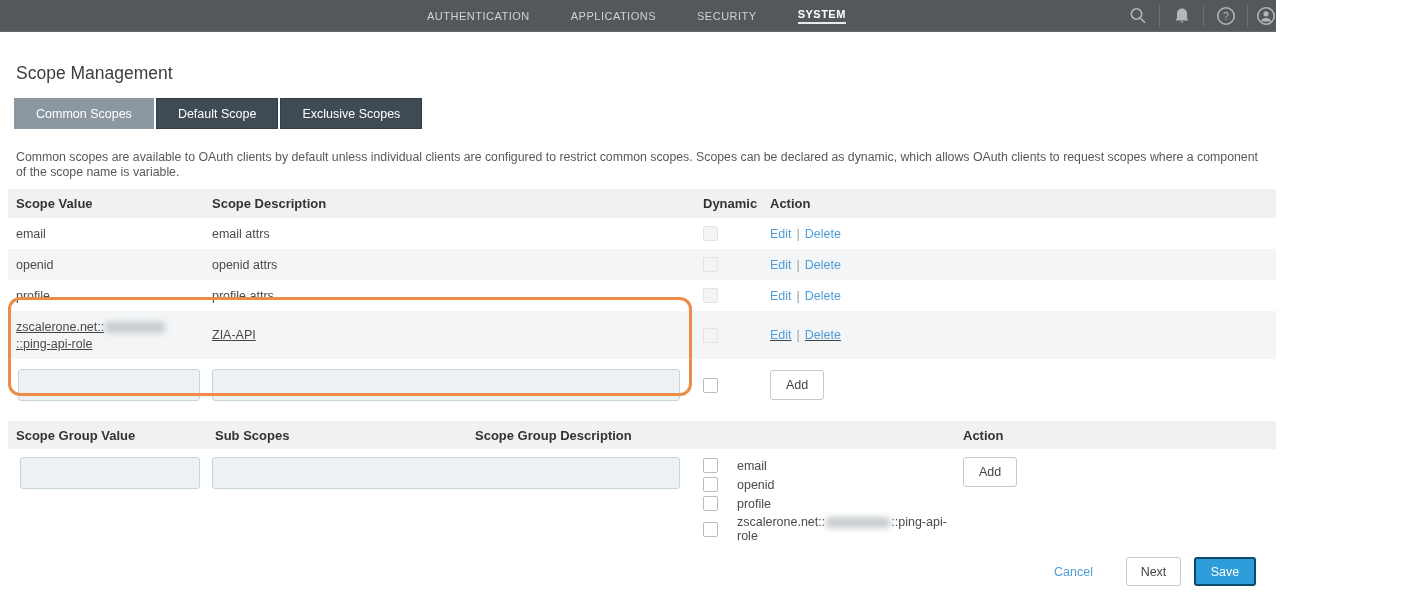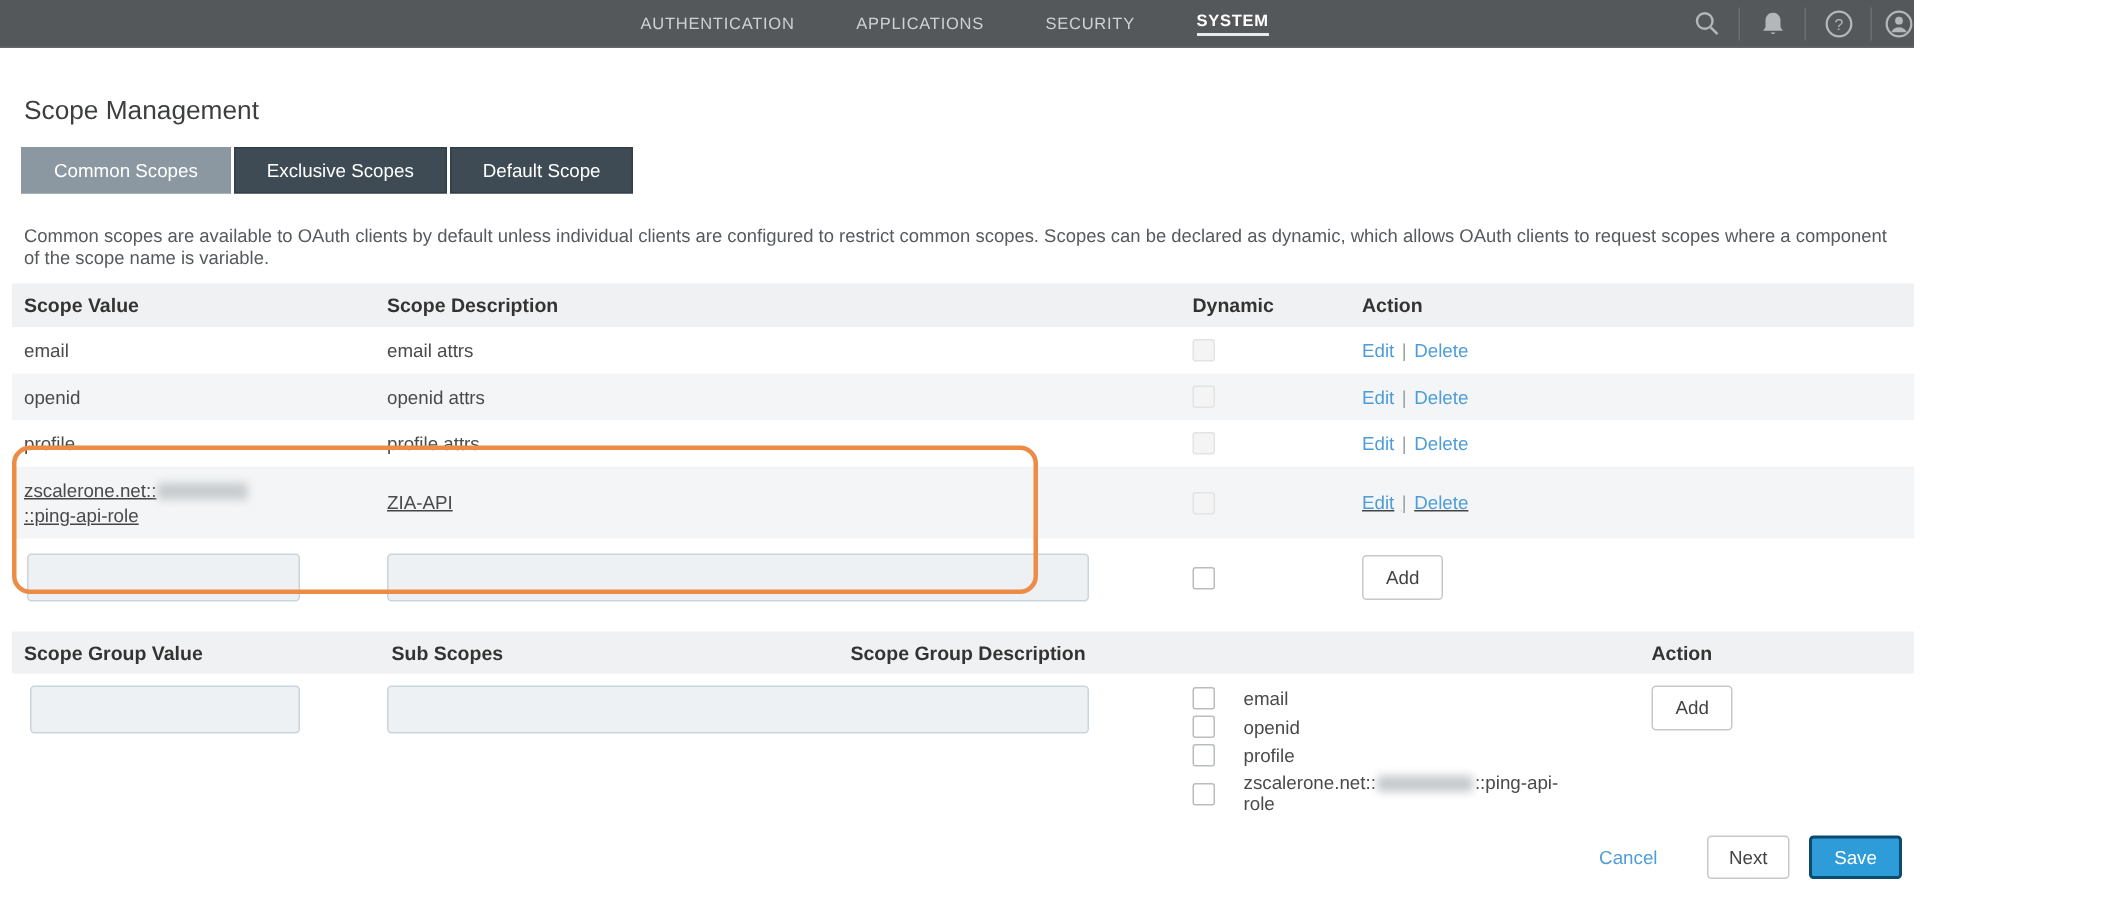--- a/index.html
+++ b/index.html
@@ -45,21 +45,21 @@
     font-size:12.5px; color:#ffffff; cursor:pointer; margin-right:2px;
     background:#3f4b54; border:1px solid #333e46;
   }
   .tab.active { background:#8c98a1; border-color:#8c98a1; }
   .page-desc {
     margin:21px 16px 0 16px; font-size:12.3px; color:#565a5d; line-height:15px;
   }
 
   
   .tbl { margin-left:8px; margin-top:9px; }
-  .trow { display:flex; align-items:stretch;gap:46px; }
+  .trow { display:flex; align-items:stretch; }
   .thead { background:#f0f1f2; height:29px; }
   .th { font-weight:bold; font-size:13px; color:#333; display:flex; align-items:center; }
   .c1 { width:204px; padding-left:8px; }
   .c2 { width:488px; }
   .c3 { width:70px; }
   .c4 { flex:1; }
   .td { font-size:12.5px; color:#4a4a4a; display:flex; align-items:center; }
   .data-row { min-height:31px; }
   .data-row.alt { background:#f3f5f6; }
   .data-row.tall { min-height:48px;text-decoration:underline; }
@@ -106,21 +106,21 @@
   .g3 { width:263px; padding-left:3px; }
   .g4 { flex:1; }
   .group-form { padding:8px 0 0 0; align-items:flex-start; }
   .subscopes { display:flex; flex-direction:column; gap:4px; padding-top:1px; }
   .subscope { display:flex; align-items:center; }
   .subscope .chk { flex:0 0 auto; }
   .subscope-label { font-size:12.5px; color:#4a4a4a; margin-left:19px; }
 
   
   .footer {
-    position:absolute; top:557px; right:8px; display:flex; align-items:center; gap:13px;justify-content:space-between;
+    position:absolute; top:557px; right:20px; display:flex; align-items:center; gap:13px;justify-content:space-between;
   }
   .btn-next { width:55px; height:29px; padding:1px; }
   .btn-save {
     width:62px; height:29px; background:#2d9cd8; border:2px solid #0c4a6e;
     border-radius:3px; color:#ffffff; font-size:12.5px; cursor:pointer;
     font-family:"Liberation Sans", sans-serif;
   }
 </style>
 </head>
 <body>
@@ -164,22 +164,22 @@
         </svg>
       </div>
     </div>
   </div>
 
   <div class="content">
     <h1 class="page-title">Scope Management</h1>
 
     <div class="tabs">
       <div class="tab active">Common Scopes</div>
+      <div class="tab">Default Scope</div>
       <div class="tab">Exclusive Scopes</div>
-      <div class="tab">Default Scope</div>
     </div>
 
     <p class="page-desc">Common scopes are available to OAuth clients by default unless individual clients are configured to restrict common scopes. Scopes can be declared as dynamic, which allows OAuth clients to request scopes where a component of the scope name is variable.</p>
 
     <div class="tbl">
       <div class="trow thead">
         <div class="th c1">Scope Value</div>
         <div class="th c2">Scope Description</div>
         <div class="th c3">Dynamic</div>
         <div class="th c4">Action</div>

